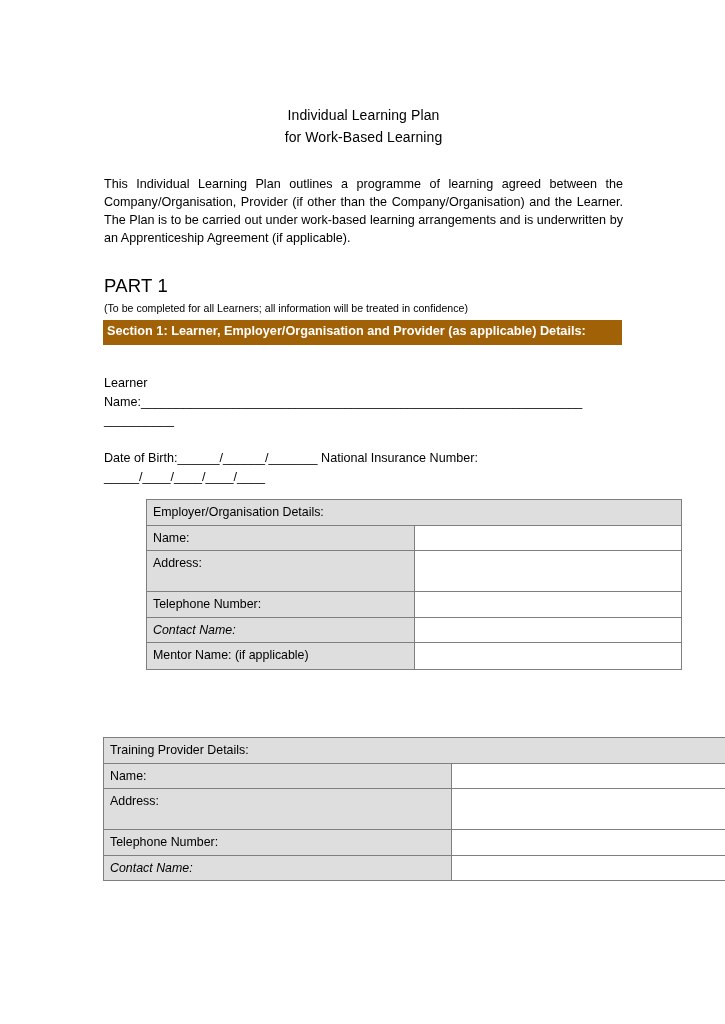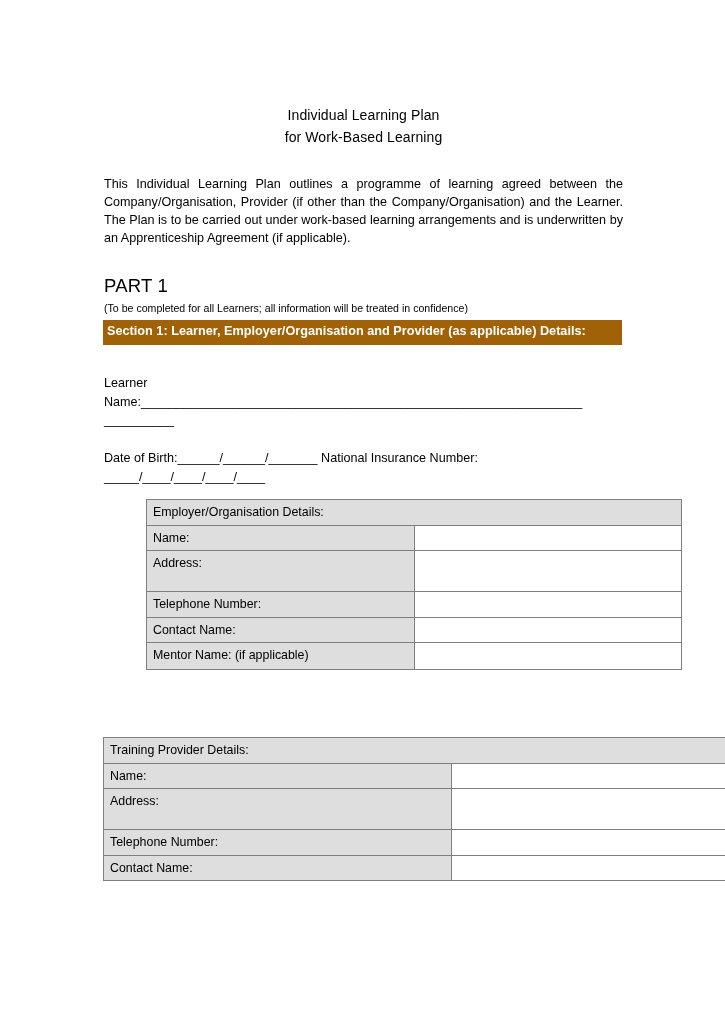--- a/index.html
+++ b/index.html
@@ -132,21 +132,21 @@
     background: #dedede;
     font-weight: normal;
   }
 
   #employer-table { left: 103px; top: 499px; width: 536px; margin-left: 43px; }
   #provider-table { left: 103px; top: 719px; width: 696px; margin-top: 18px; }
 
   .r-name   { height: 20px; }
   .r-addr   { height: 41px; }
   .r-tel    { height: 15px; }
-  .r-cont   { height: 16px; }
+  .r-cont   { height: 16px; font-style: italic; }
   .r-mentor { height: 27px; }
   .r-head   { height: 20px; }
 </style>
 </head>
 <body>
 
 <div class="page">
 
   <div class="title-block">
     <div class="title-line">Individual Learning Plan</div>

